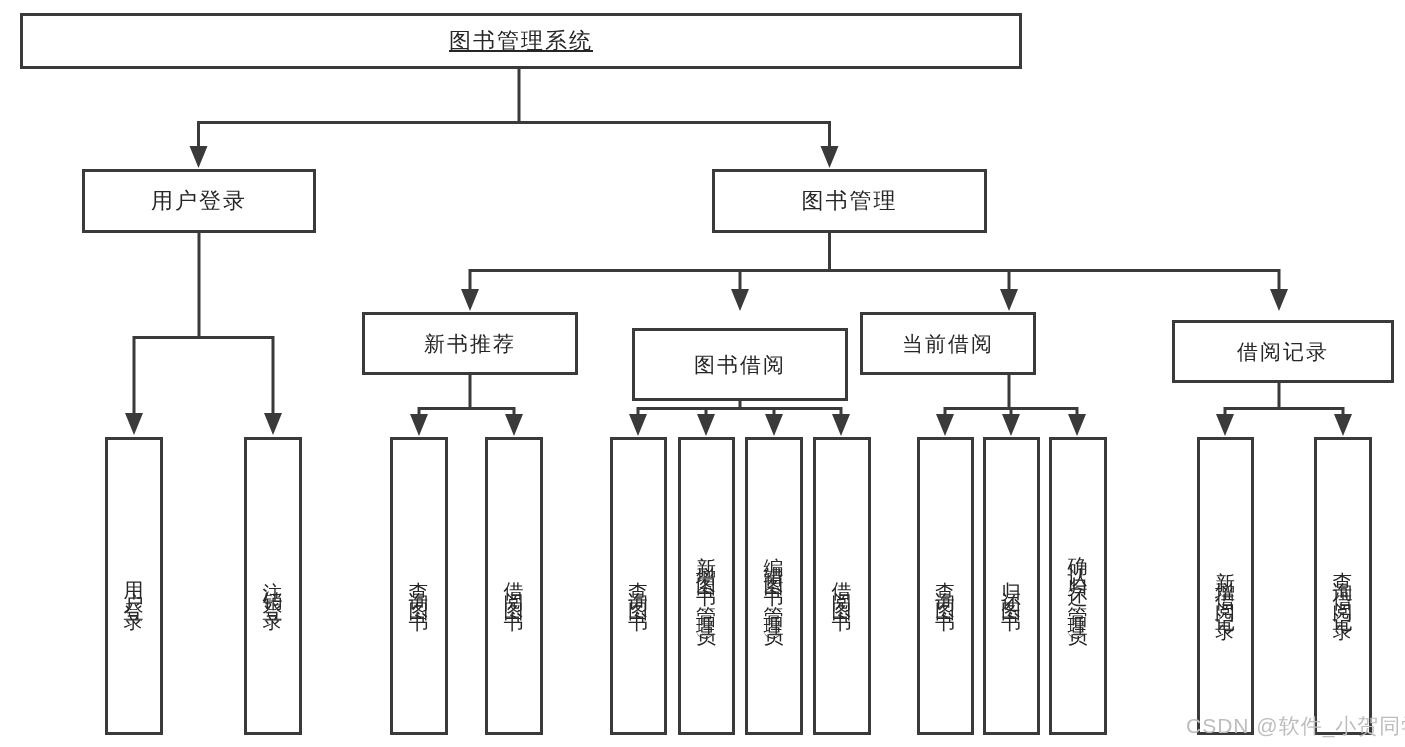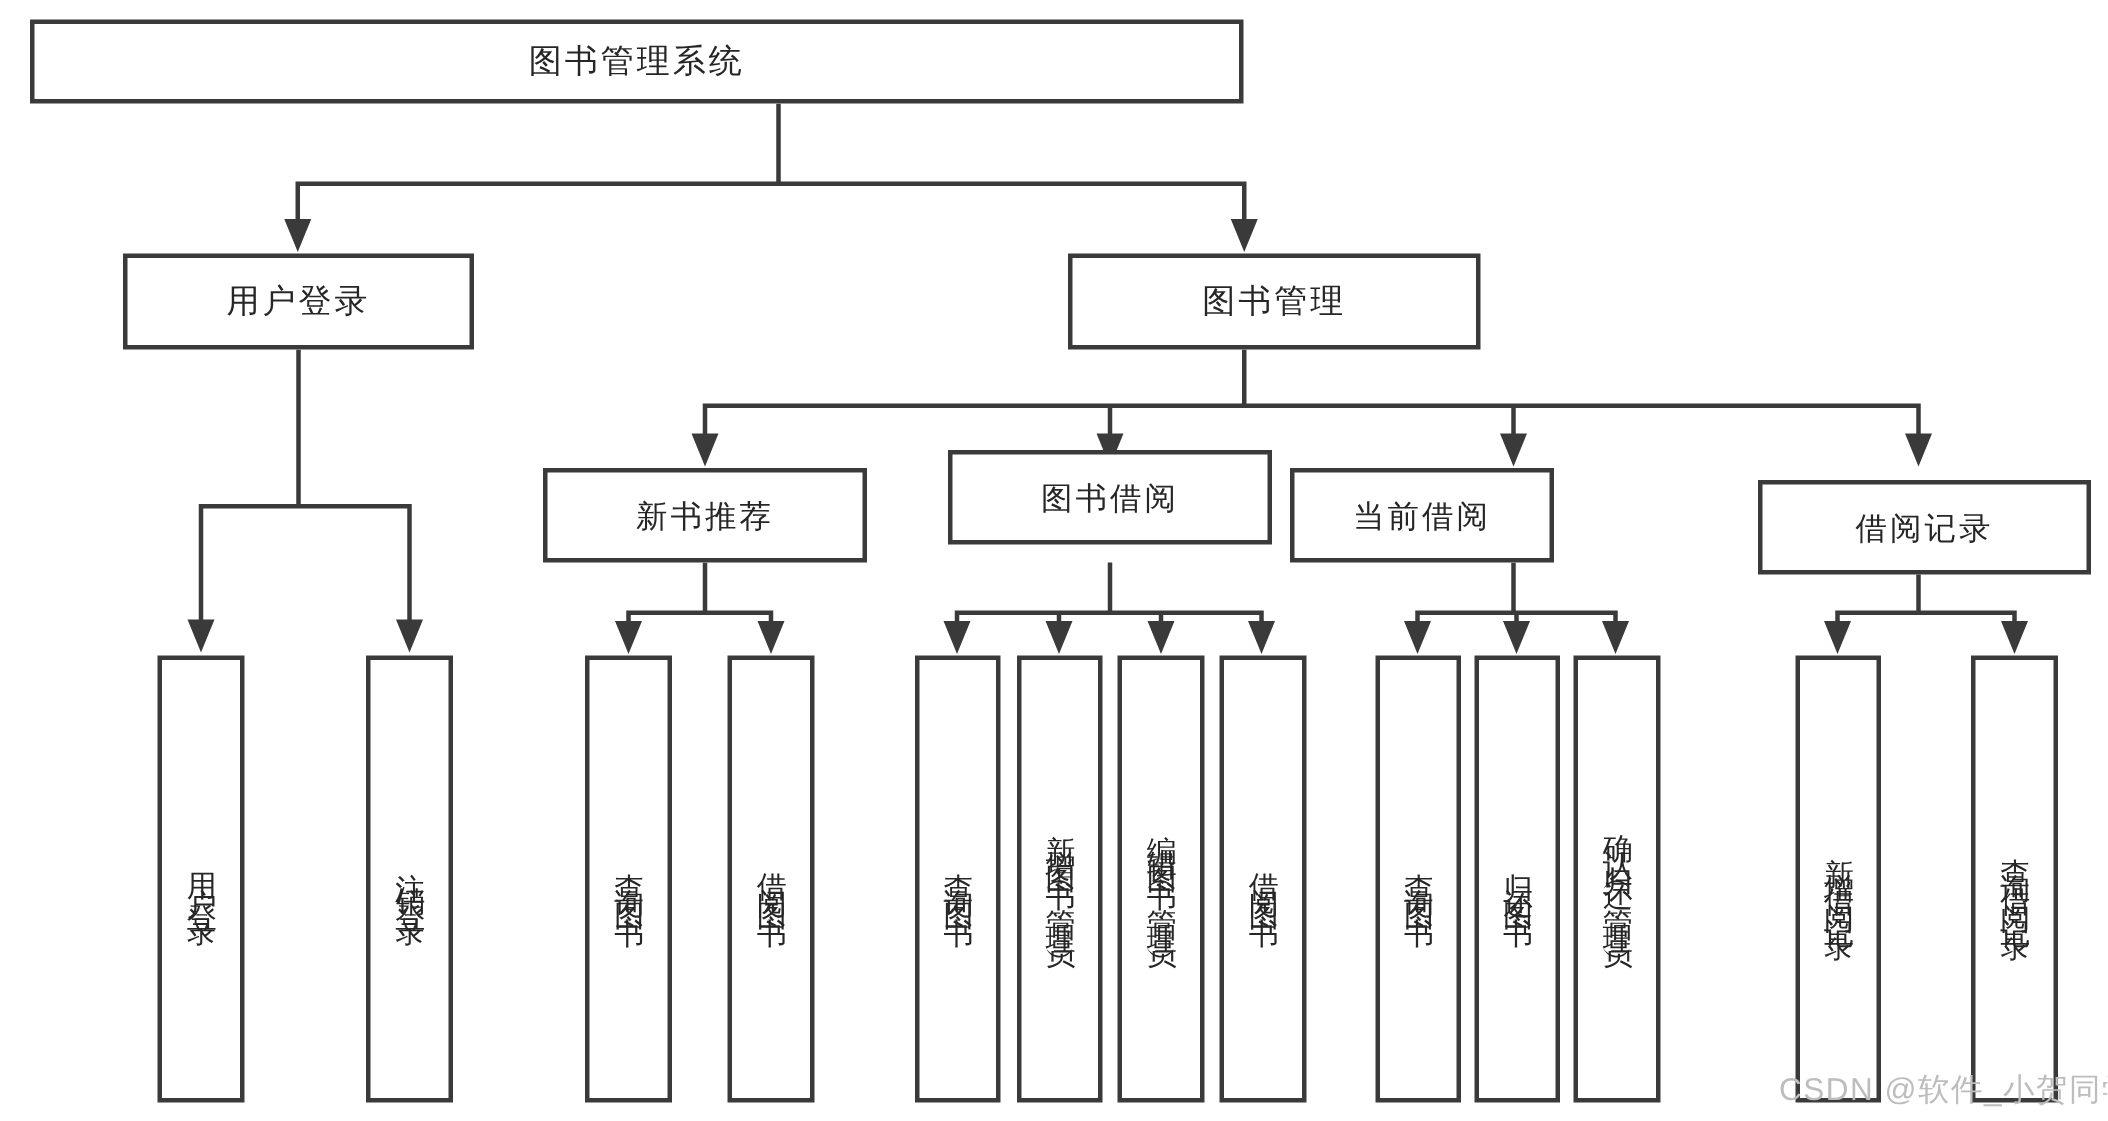--- a/index.html
+++ b/index.html
@@ -80,35 +80,35 @@
       M765 414 H783 L774 436 Z
       M832 414 H850 L841 436 Z
       M936 414 H954 L945 436 Z
       M1002 414 H1020 L1011 436 Z
       M1068 414 H1086 L1077 436 Z
       M1216 414 H1234 L1225 436 Z
       M1334 414 H1352 L1343 436 Z
     "></path>
   </svg>
 
-  <div class="node h" style="left:20px;top:13px;width:809px;height:56px;">
+  <div class="node h" style="left:20px;top:13px;width:1002px;height:56px;text-decoration:underline;">
     <span>图书管理系统</span>
   </div>
 
   <div class="node h" style="left:82px;top:169px;width:234px;height:64px;">
     <span>用户登录</span>
   </div>
   <div class="node h" style="left:712px;top:169px;width:275px;height:64px;">
     <span>图书管理</span>
   </div>
 
   <div class="node h h3" style="left:362px;top:312px;width:216px;height:63px;text-align:center;">
     <span>新书推荐</span>
   </div>
-  <div class="node h h3" style="left:632px;top:300px;width:216px;height:63px;">
+  <div class="node h h3" style="left:632px;top:328px;width:216px;height:73px;">
     <span>图书借阅</span>
   </div>
   <div class="node h h3" style="left:860px;top:312px;width:176px;height:63px;">
     <span>当前借阅</span>
   </div>
   <div class="node h h3" style="left:1172px;top:300px;width:222px;height:63px;margin-top:20px;">
     <span>借阅记录</span>
   </div>
 
   <div class="node v" style="left:105px;top:437px;width:58px;height:298px;">

